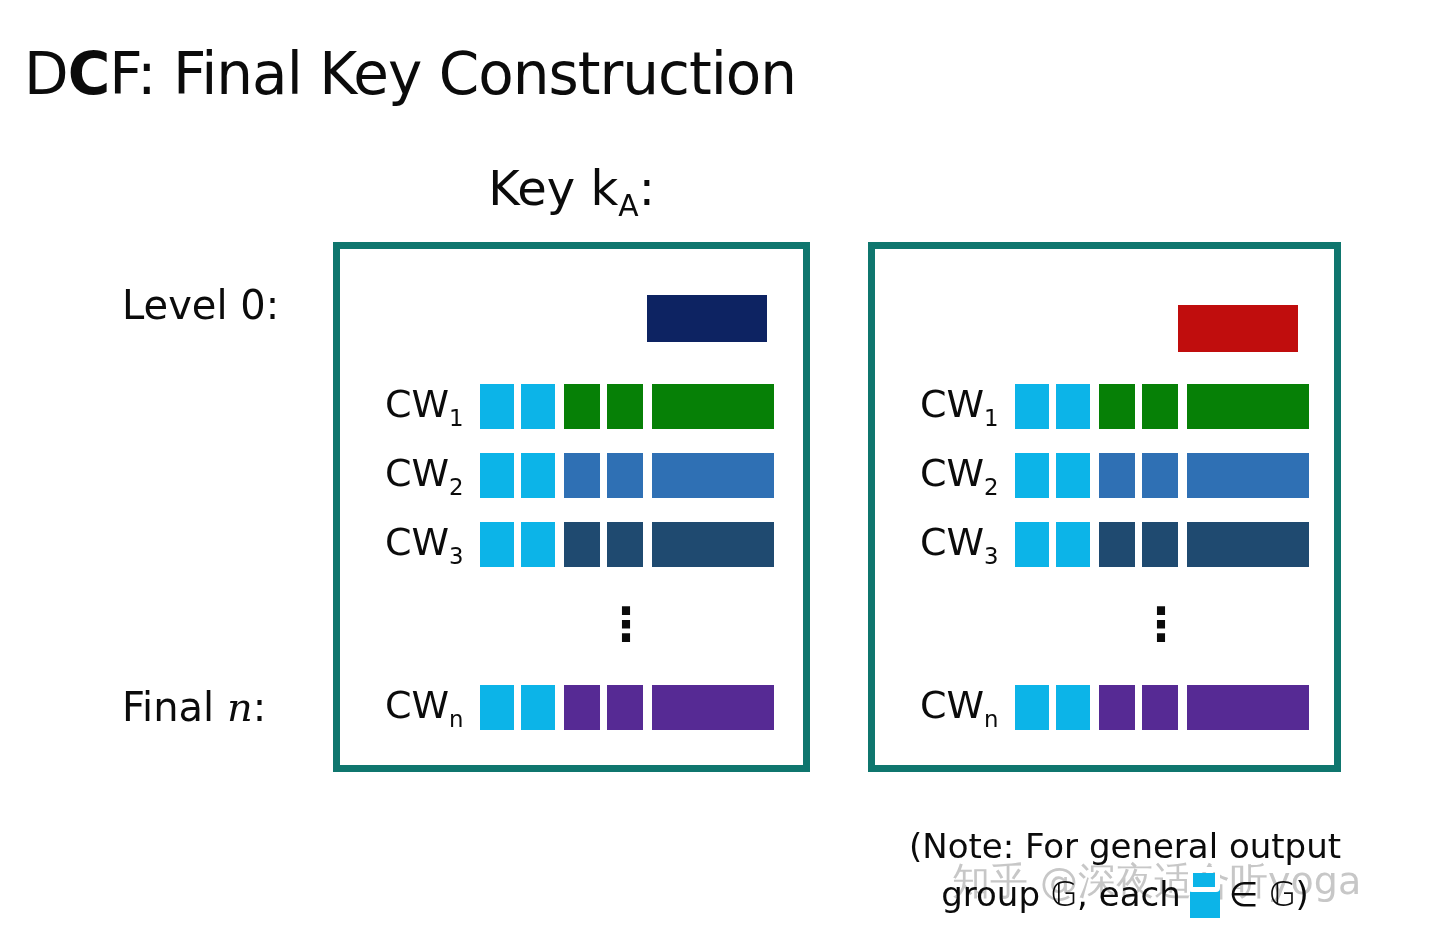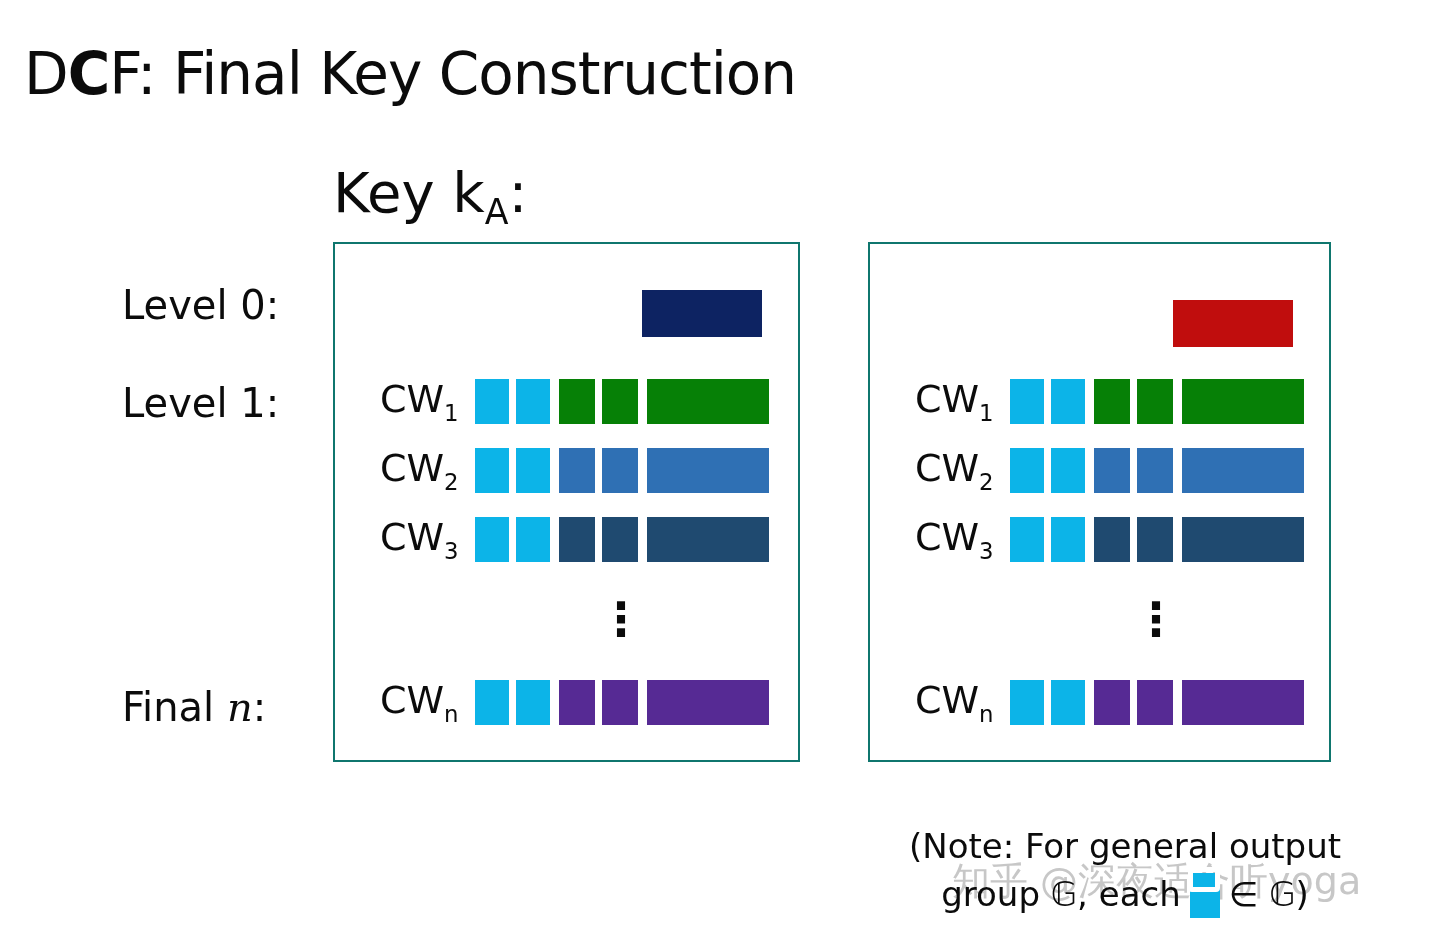--- a/index.html
+++ b/index.html
@@ -3,29 +3,29 @@
 <meta charset="utf-8">
 <style>
   html,body{margin:0;padding:0;background:#fff;}
   .slide{position:relative;width:1440px;height:942px;background:#ffffff;overflow:hidden;
          font-family:"DejaVu Sans",sans-serif;color:#0b0b0b;}
 
   .title{position:absolute;left:24px;top:40px;font-size:58px;letter-spacing:-1px;
          font-weight:500;white-space:nowrap;}
   .title .bold-c{font-weight:800;}
 
-  .key-heading{position:absolute;top:160px;text-align:left;font-size:56px;font-weight:500;}
+  .key-heading{position:absolute;top:160px;text-align:center;font-size:48px;font-weight:500;}
   .key-heading sub{font-size:0.62em;}
   .kh-a{left:333px;width:477px;}
   .kh-b{left:868px;width:473px;}
 
   .lvl-label{position:absolute;left:122px;font-size:40px;font-weight:500;white-space:nowrap;}
   .lvl-label i{font-family:"DejaVu Serif",serif;font-style:italic;}
 
-  .box{position:absolute;top:242px;height:516px;border:2px solid #0f766e;background:#fff;}
+  .box{position:absolute;top:242px;height:516px;border:7px solid #0f766e;background:#fff;}
   .box-a{left:333px;width:463px;}
   .box-b{left:868px;width:459px;}
 
   .lvl0-block{position:absolute;top:46px;right:36px;width:120px;height:47px;}
 
   .cw-row{position:absolute;left:45px;height:46px;display:flex;align-items:center;}
   .cw-label{width:95px;font-size:38px;font-weight:500;}
   .cw-label sub{font-size:0.6em;}
   .blocks{display:flex;align-items:center;gap:7px;}
   .blk{height:45px;}
@@ -56,21 +56,20 @@
 </head>
 <body>
 
 <div class="slide">
 
   <div class="title"><span>D</span><span class="bold-c">C</span><span>F: Final Key Construction</span></div>
 
   <div class="key-heading kh-a"><span>Key k</span><sub>A</sub><span>:</span></div>
 
   <div class="lvl-label" style="top:282px"><span>Level 0</span><i></i><span>:</span></div>
-  <div class="lvl-label" style="top:380px"><span>Level 1</span><i></i><span>:</span></div>
   <div class="lvl-label" style="top:684px"><span>Final </span><i>n</i><span>:</span></div>
 
   <div class="box box-a">
     <div class="lvl0-block" style="background-color: rgb(13, 35, 98);"></div>
 
     <div class="cw-row" style="top:134px">
       <span class="cw-label"><span>CW</span><sub>1</sub></span>
       <span class="blocks">
         <span class="blk sq" style="background-color: rgb(12, 180, 232);"></span>
         <span class="blk sq" style="background-color: rgb(12, 180, 232);"></span>

